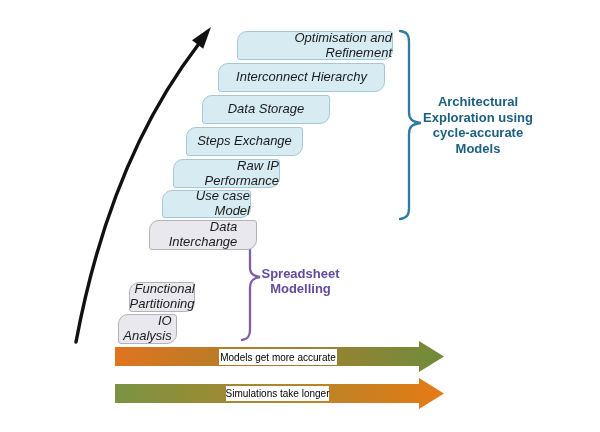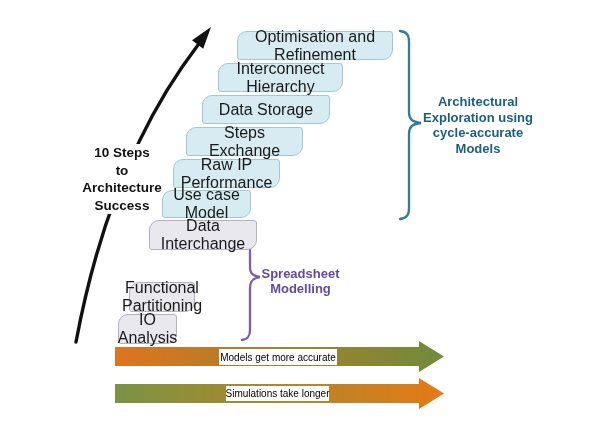--- a/index.html
+++ b/index.html
@@ -4,22 +4,22 @@
 <style>
   html,body { margin:0; padding:0; background:#fff; }
   .canvas {
     position:relative; width:600px; height:432px; background:#ffffff;
     font-family:"Liberation Sans", sans-serif; overflow:hidden;
   }
   .layer { position:absolute; left:0; top:0; }
   .step {
     position:absolute; box-sizing:border-box;
     display:flex; align-items:center; justify-content:center;
-    text-align:center; font-size:16px; line-height:1.12; color:#1a1a1a;
-    white-space:pre-line; border-radius:10px 3px 10px 3px;
+    text-align:right; font-size:13px; line-height:1.12; color:#1a1a1a;
+    white-space:pre-line; border-radius:10px 3px 10px 3px;font-style:italic;
   }
   .step.blue { background:#d7ebf3; border:1.3px solid #a3c8d7; }
   .step.gray { background:#e9e8ef; border:1.3px solid #b2b1bc; }
   .title {
     position:absolute; left:72px; top:144px; width:100px;
     text-align:center; font-weight:bold; font-size:13.5px; line-height:17.5px;
     color:#111; background:#ffffff; white-space:pre-line;
   }
   .brace-label {
     position:absolute; text-align:center; font-weight:bold;
@@ -58,27 +58,23 @@
     <path d="M400,31 C407,32 409,35 409,42 L409,112 C409,118 411,122 421,123
              C411,124 409,128 409,134 L409,208 C409,215 407,218 400,219" stroke="#2e7c9e" stroke-width="2.3" fill="none" stroke-linecap="round"></path>
 
     <path d="M242,224 C248,225 250,228 250,234 L250,268 C250,272 252,276 260,277
              C252,278 250,282 250,288 L250,330 C250,336 248,339 242,340" stroke="#7c5fa8" stroke-width="2.3" fill="none" stroke-linecap="round"></path>
 
     <path d="M115,347 H419 V341 L444,356.5 L419,372 V366 H115 Z" fill="url(#g1)"></path>
     <path d="M115,384 H419 V378 L444,393.5 L419,409 V403 H115 Z" fill="url(#g2)"></path>
   </svg>
 
-  <div class="title">10 Steps
-to
-Architecture
-Success</div>
 
   <div class="step blue" style="left:237px;top:31px;width:156px;height:29px">Optimisation and Refinement</div>
-  <div class="step blue" style="left:218px;top:63px;width:125px;height:29px">Interconnect Hierarchy</div>
+  <div class="step blue" style="left:218px;top:63px;width:167px;height:29px">Interconnect Hierarchy</div>
   <div class="step blue" style="left:202px;top:95px;width:128px;height:29px">Data Storage</div>
   <div class="step blue" style="left:186px;top:127px;width:117px;height:29px">Steps Exchange</div>
   <div class="step blue" style="left:162px;top:190px;width:89px;height:28px">Use case Model</div>
   <div class="step blue" style="left:173px;top:159px;width:107px;height:29px">Raw IP Performance</div>
 
   <div class="step gray" style="left:149px;top:220px;width:108px;height:30px">Data
 Interchange</div>
   <div class="step gray" style="left:129px;top:282px;width:66px;height:30px">Functional
 Partitioning</div>
   <div class="step gray" style="left:118px;top:314px;width:59px;height:30px">IO

